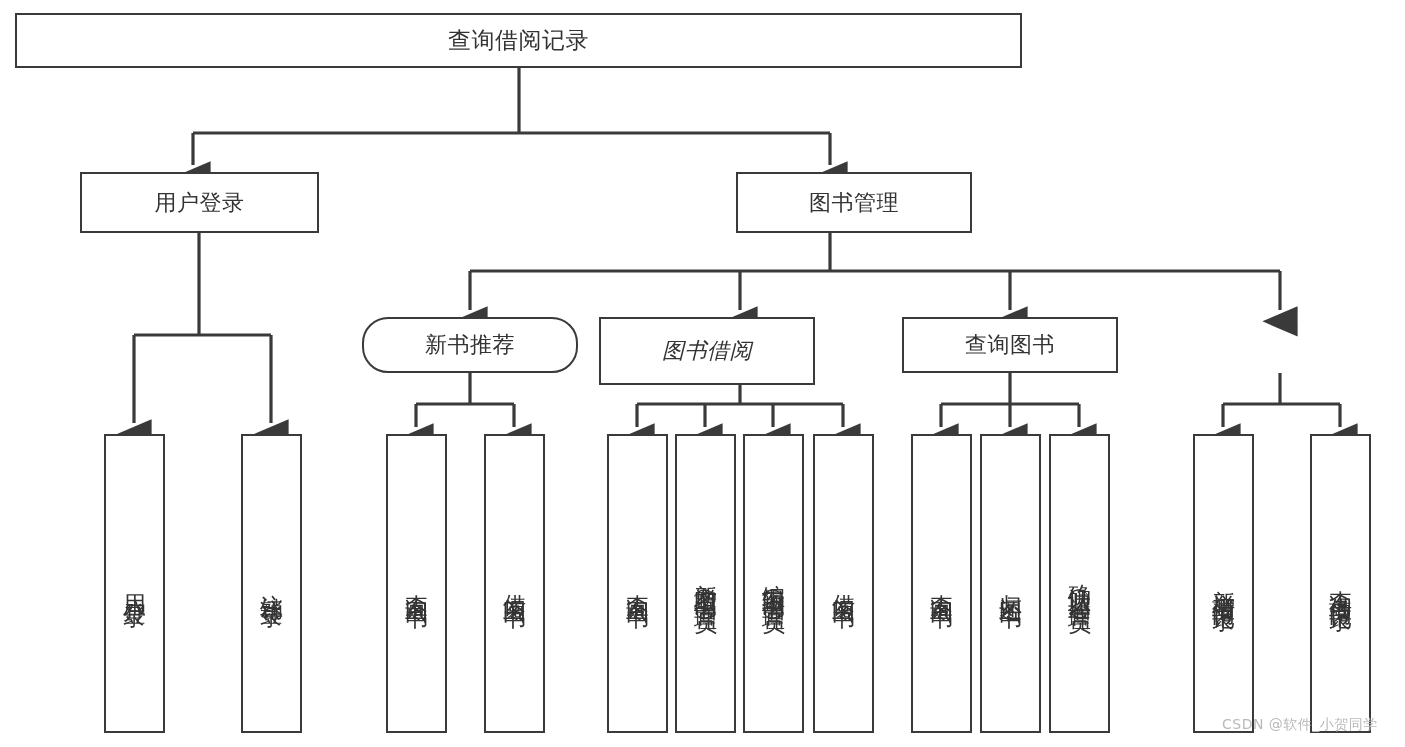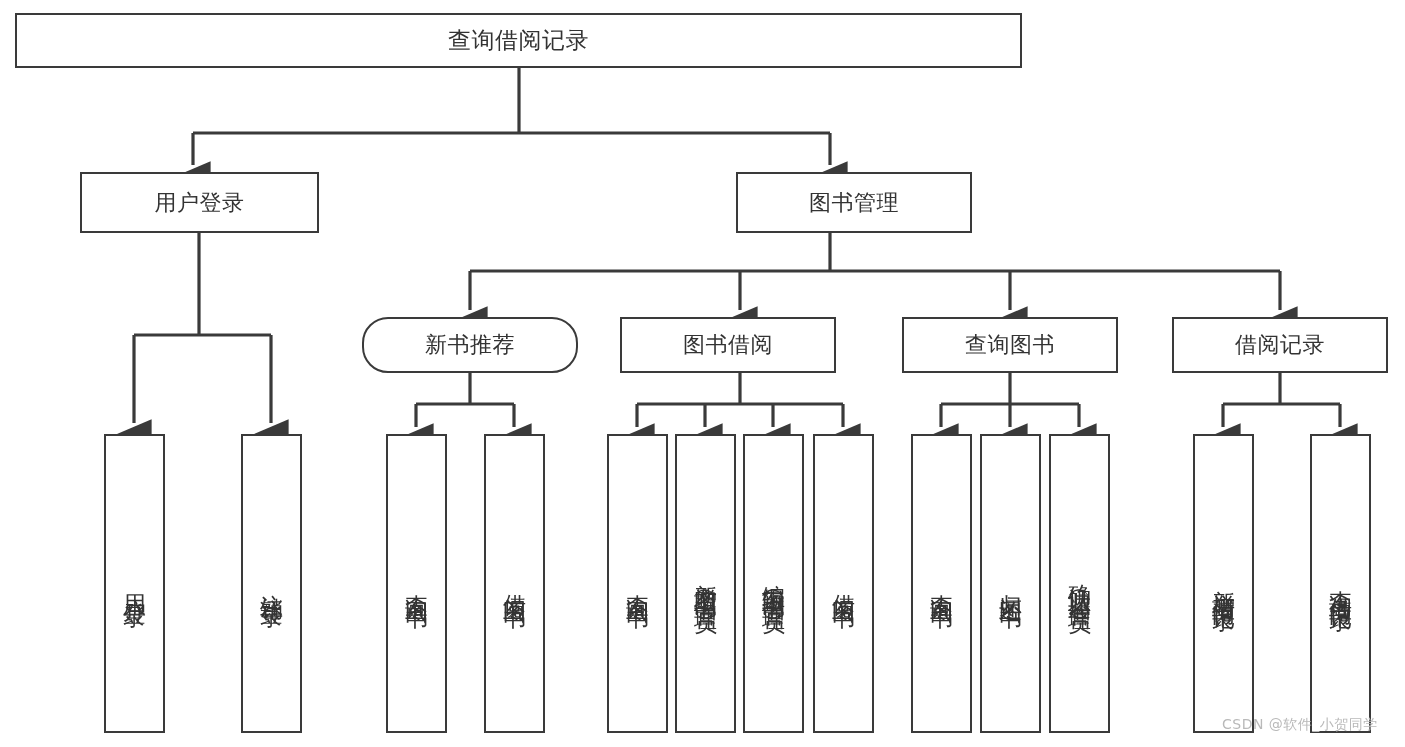--- a/index.html
+++ b/index.html
@@ -136,28 +136,25 @@
   <div class="node horiz" style="left:80px; top:172px; width:239px; height:61px;">
     <span class="label">用户登录</span>
   </div>
   <div class="node horiz" style="left:712px; top:172px; width:236px; height:61px;margin-left:24px;">
     <span class="label">图书管理</span>
   </div>
 
   <div class="node horiz" style="left:362px; top:317px; width:216px; height:56px;border-radius:26px;">
     <span class="label">新书推荐</span>
   </div>
-  <div class="node horiz" style="left:620px; top:317px; width:216px; height:56px;">
+  <div class="node horiz" style="left:599px; top:317px; width:216px; height:68px;font-style:italic;">
     <span class="label">图书借阅</span>
   </div>
   <div class="node horiz" style="left:902px; top:317px; width:216px; height:56px;">
     <span class="label">查询图书</span>
-  </div>
-  <div class="node horiz" style="left:1172px; top:317px; width:216px; height:56px;">
-    <span class="label">借阅记录</span>
   </div>
 
   <div class="node vert" style="left:104px; top:434px; width:61px; height:299px;">
     <span class="label">用户登录</span>
   </div>
   <div class="node vert" style="left:241px; top:434px; width:61px; height:299px;">
     <span class="label">注销登录</span>
   </div>
 
   <div class="node vert" style="left:386px; top:434px; width:61px; height:299px;">

